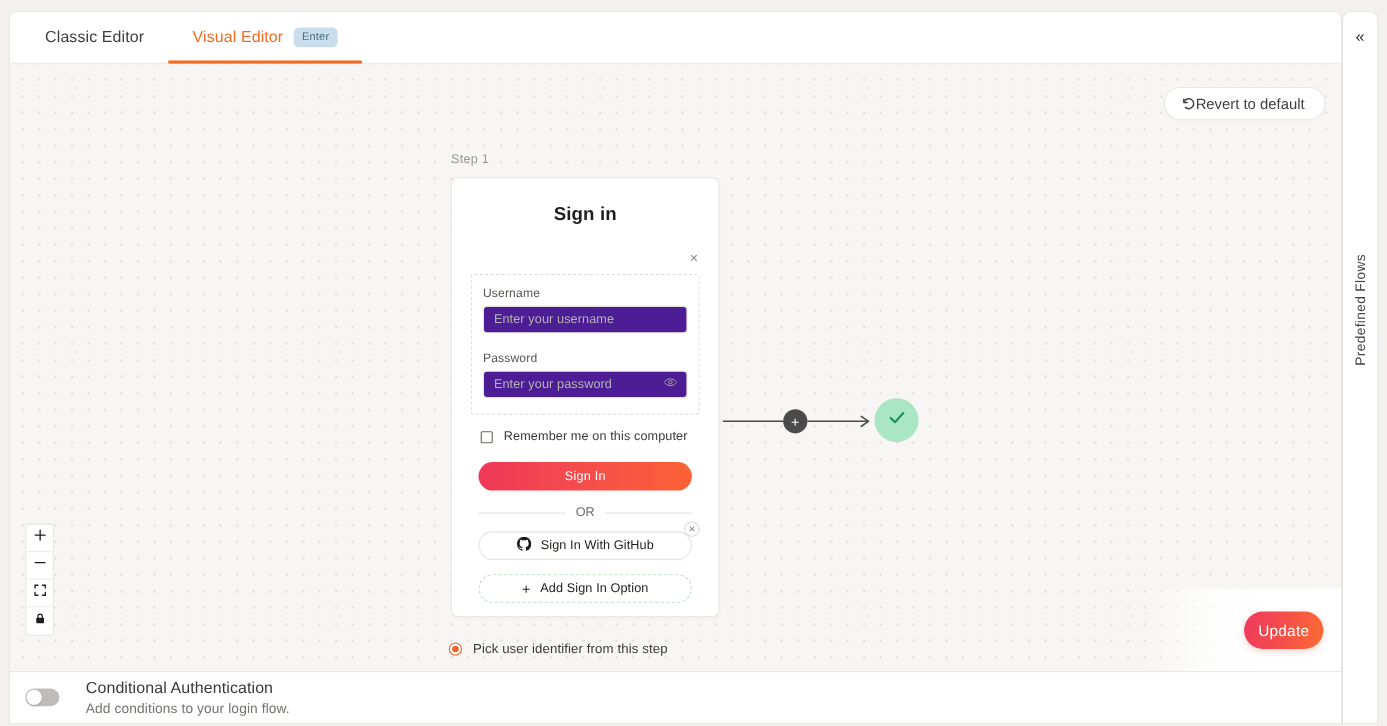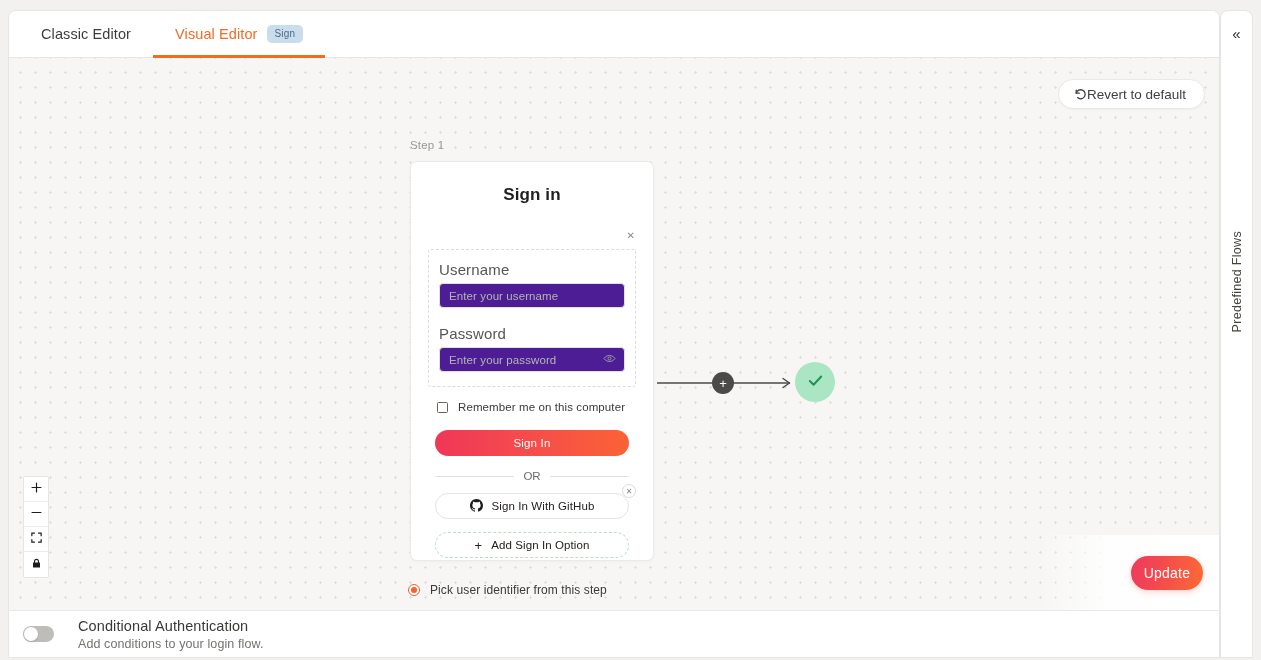--- a/index.html
+++ b/index.html
@@ -124,21 +124,21 @@
     user-select: none;
   }
 
   .fields-group {
     margin: 8px 17px 0;
     border: 1px dashed #dedcd8;
     border-radius: 3px;
     padding: 11px 10px 14px;
   }
   .field-label {
-    font-size: 15px;
+    font-size: 11px;
     color: #585652;
     margin-bottom: 5px;
     letter-spacing: .15px;
   }
   .field-label.second { margin-top: 17px; }
   .field-box {
     position: relative;
     height: 25px;
     border: 1px solid #e3e1dd;
     border-radius: 4px;
@@ -401,21 +401,21 @@
 <div class="app">
 
   <div class="shell">
 
     <div class="tabbar">
       <div class="tab">
         <span>Classic Editor</span>
       </div>
       <div class="tab active">
         <span>Visual Editor</span>
-        <span class="beta-badge">Sign</span>
+        <span class="beta-badge">Enter</span>
       </div>
     </div>
 
     <div class="canvas">
 
       <div class="revert-btn">
         <span>
           <svg width="14" height="14" viewBox="0 0 14 14" fill="none" stroke="#3f3f3f" stroke-width="1.3" stroke-linecap="round" stroke-linejoin="round">
             <path d="M3.2 3.1v3.1h3.1"></path>
             <path d="M3.3 6.1A4.5 4.5 0 1 1 4.6 10.6"></path>

